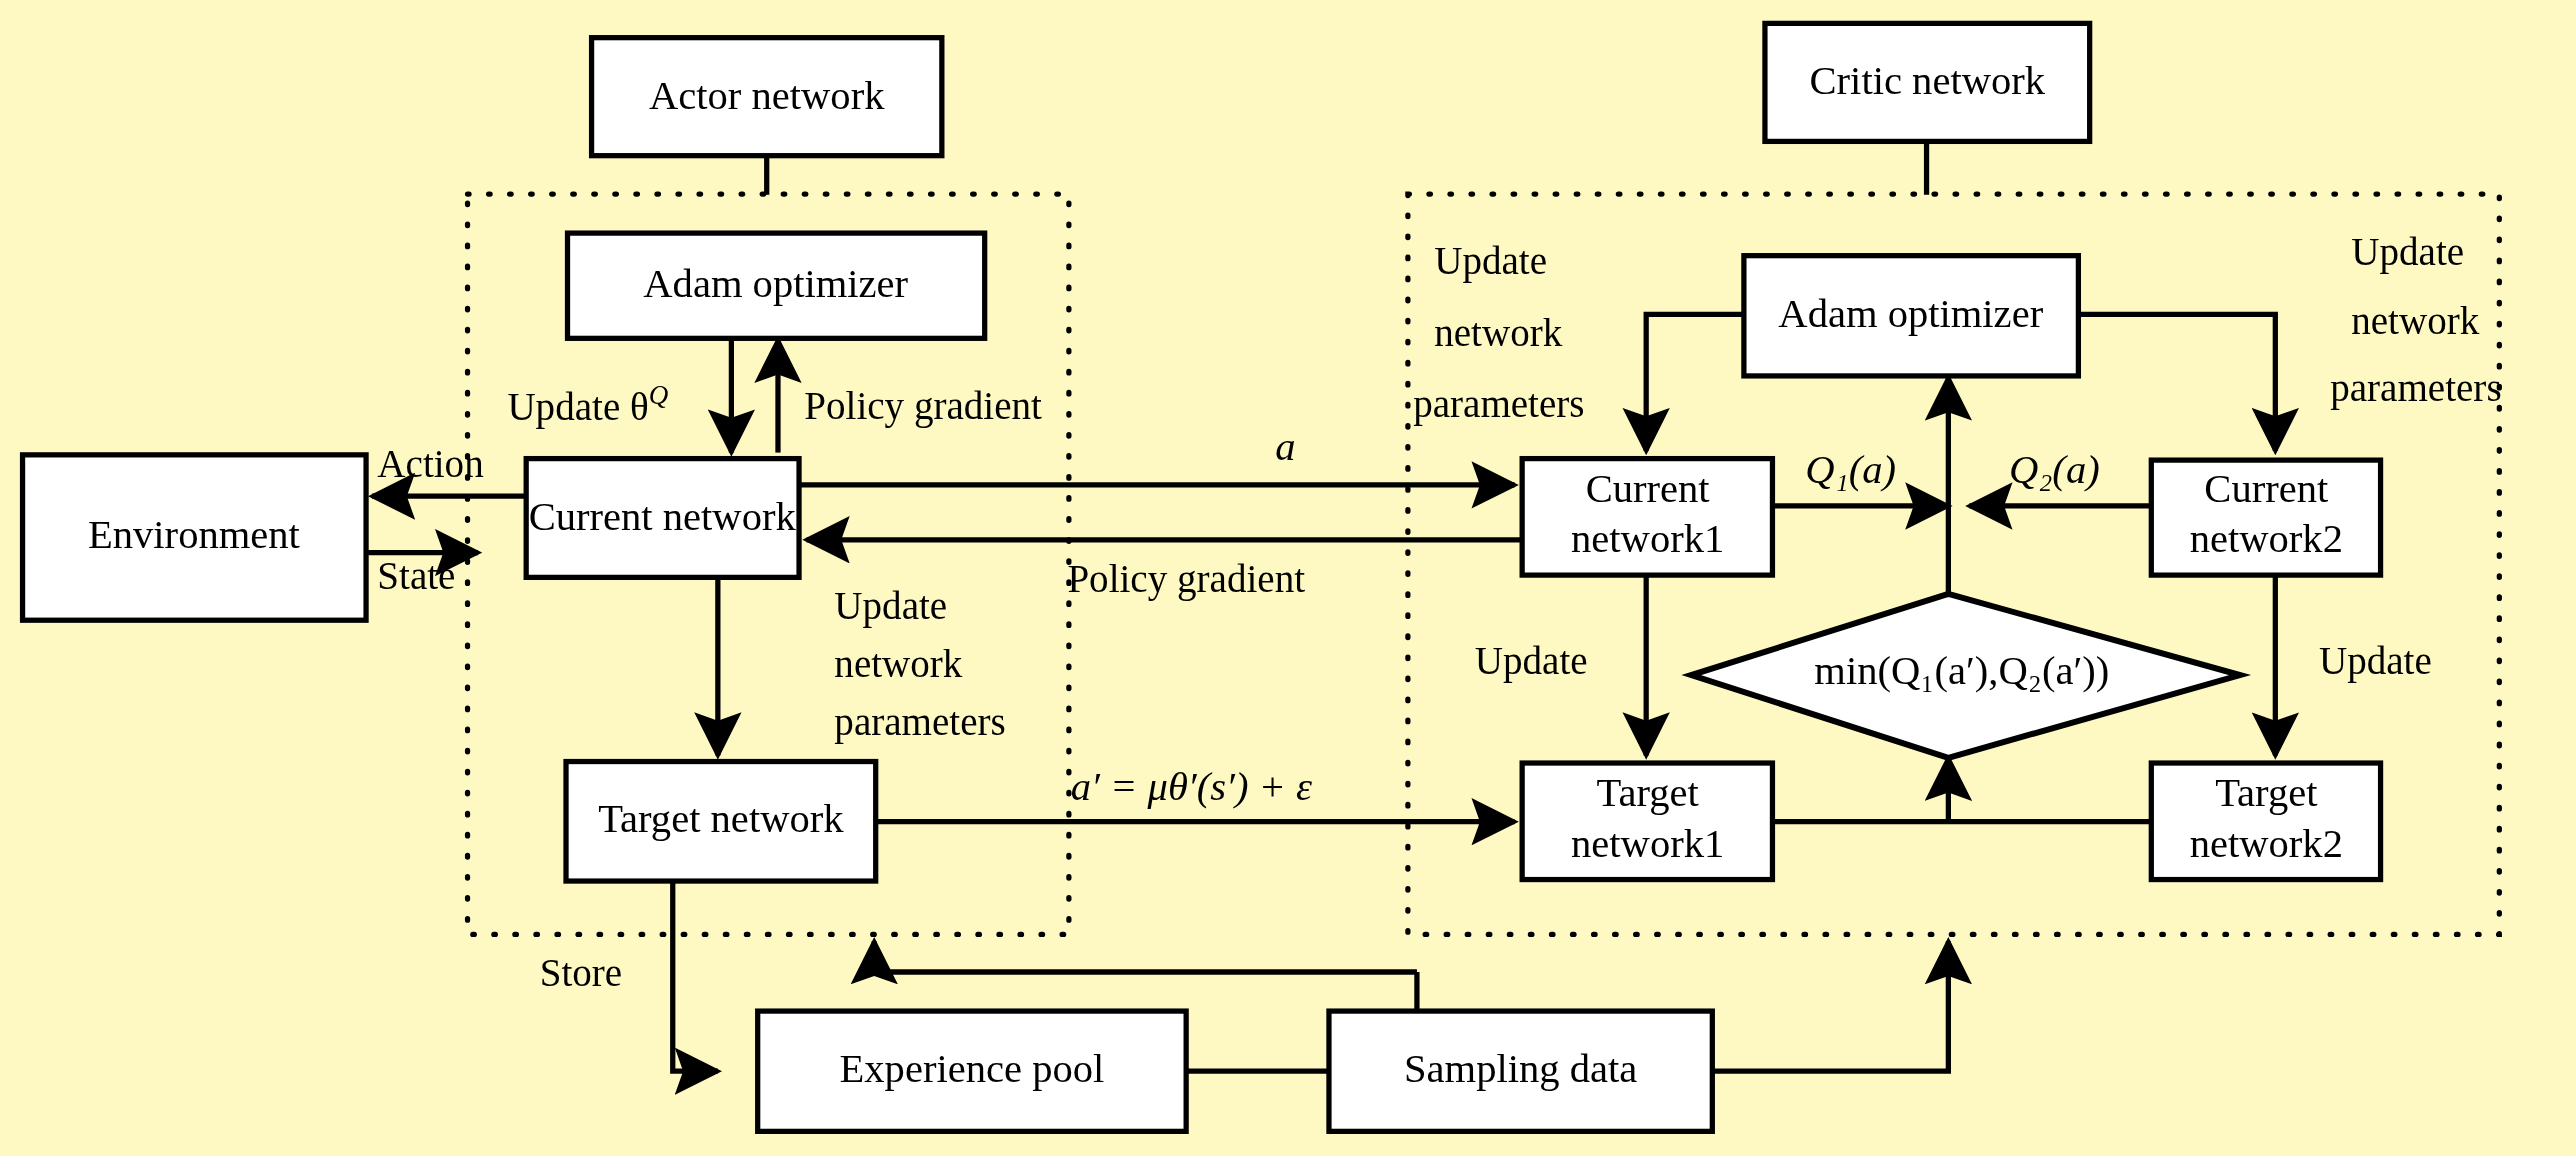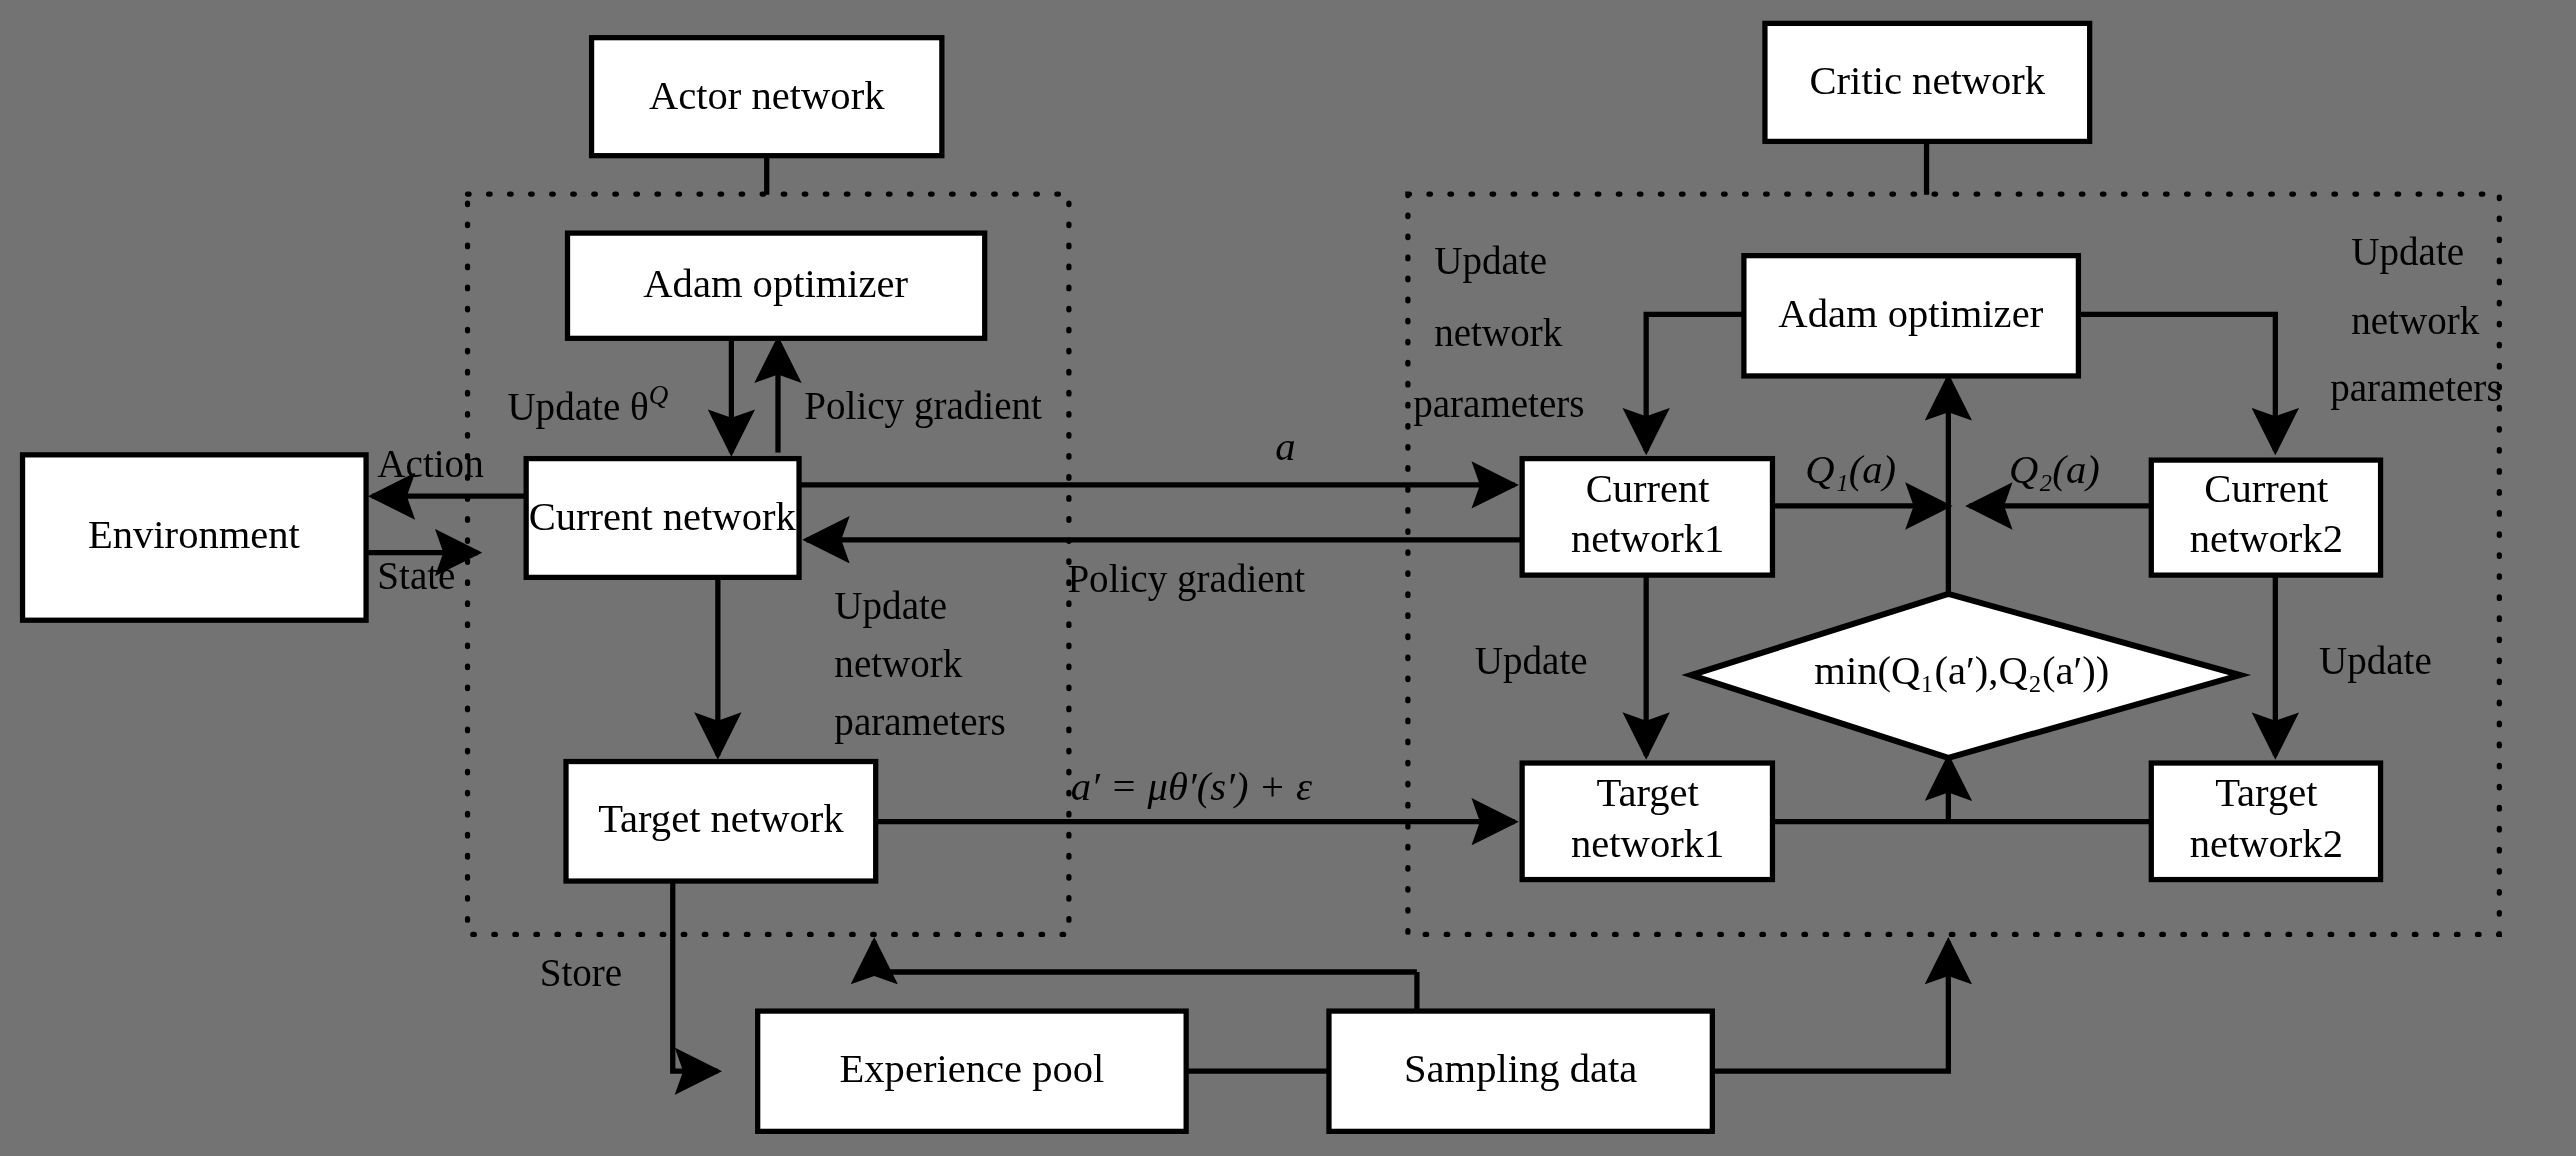--- a/index.html
+++ b/index.html
@@ -1,17 +1,17 @@
 <!DOCTYPE html>
 <html style="font-size:12px"><head>
 <meta charset="utf-8">
 <style>
   html,body{margin:0;padding:0;background:#ffffff;}
   body{width:2576px;height:1157px;overflow:hidden;font-family:"Liberation Serif",serif;}
-  #stage{position:relative;width:2576px;height:1157px;background:#737373;}
+  #stage{position:relative;width:2576px;height:1157px;background:#fef9c3;}
   svg{position:absolute;left:0;top:0;width:2576px;height:1157px;}
   text{font-family:"Liberation Serif",serif;fill:#000;}
   .boxlabel{font-size:54px;text-anchor:middle;dominant-baseline:middle;}
   .edgelabel-l{font-size:52px;text-anchor:start;dominant-baseline:middle;}
   .mathlabel{font-size:54px;text-anchor:middle;dominant-baseline:middle;font-style:italic;}
   .solidbox{fill:#ffffff;stroke:#000000;stroke-width:7;}
   .dottedbox{fill:none;stroke:#000000;stroke-width:7;stroke-dasharray:2 26;stroke-linecap:round;}
   .link{stroke:#000000;stroke-width:7;fill:none;}
   .diamond{fill:#ffffff;stroke:#000000;stroke-width:8;}
 </style>

